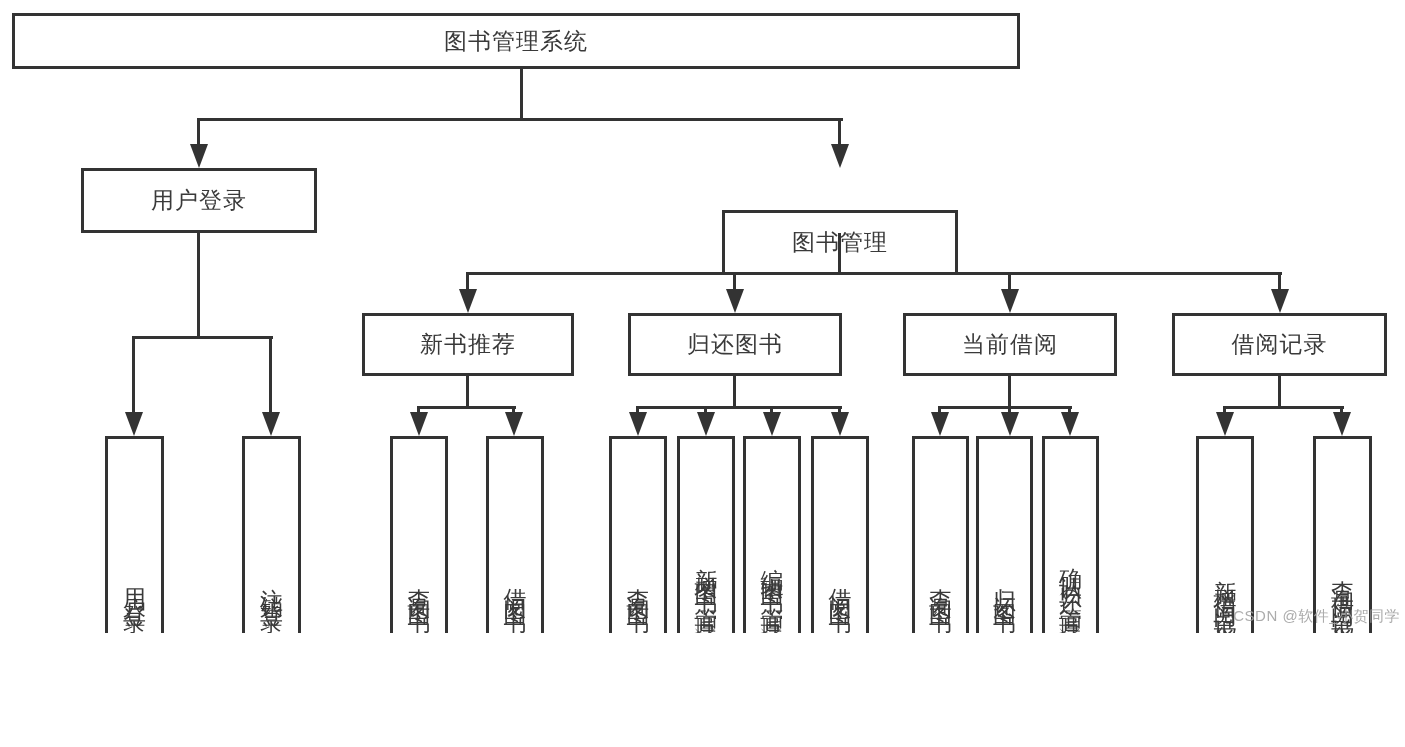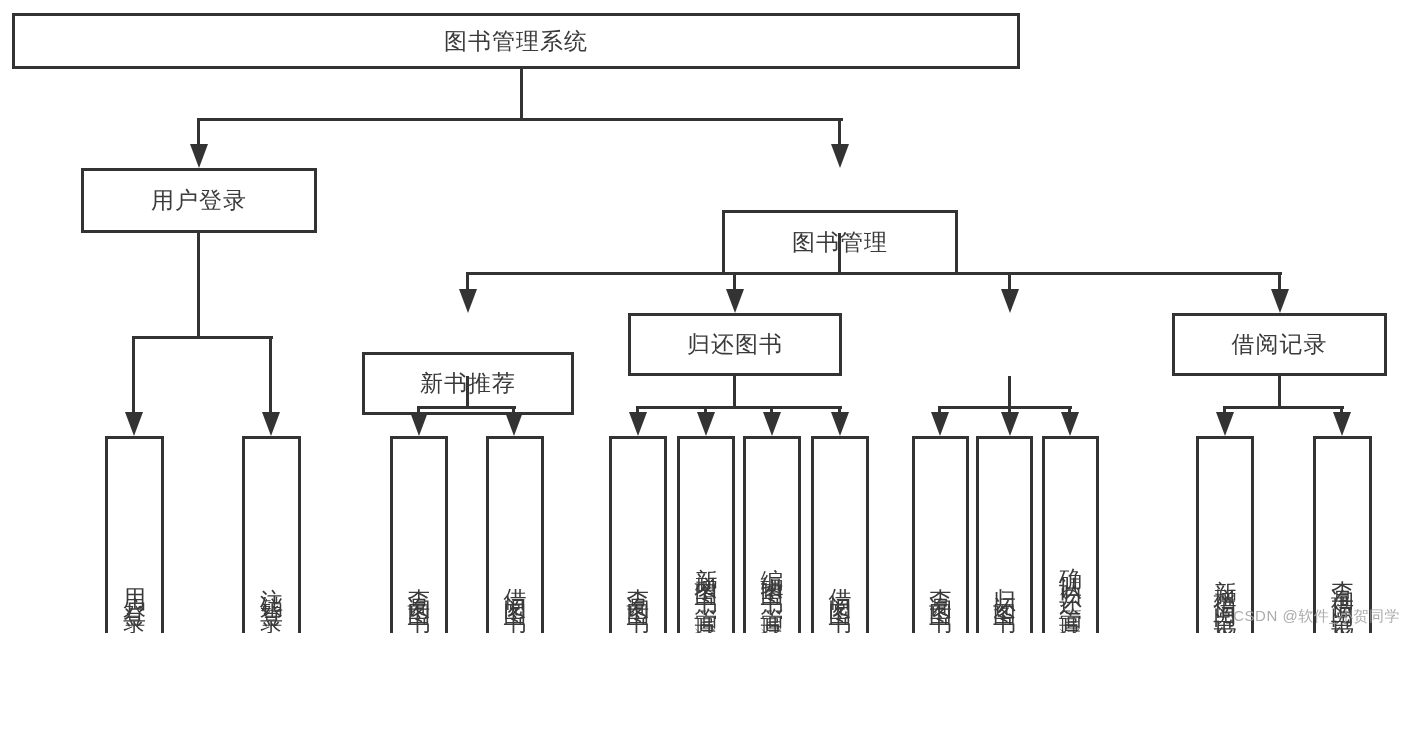--- a/index.html
+++ b/index.html
@@ -89,25 +89,28 @@
 
   <div>
     <div class="vline" style="left:838px;top:233px;width:3px;height:39px;"></div>
     <div class="hline" style="left:466px;top:272px;width:816px;height:3px;"></div>
     <div class="arrow" style="left:459px;top:272px;height:41px;"></div>
     <div class="arrow" style="left:726px;top:272px;height:41px;"></div>
     <div class="arrow" style="left:1001px;top:272px;height:41px;"></div>
     <div class="arrow" style="left:1271px;top:272px;height:41px;"></div>
   </div>
 
-  <div class="box" style="left:362px;top:313px;width:212px;height:63px;margin-top:39px;">
+  <div class="box" style="left:362px;top:313px;width:212px;height:63px;">
     <span>新书推荐</span>
   </div>
   <div class="box" style="left:628px;top:313px;width:214px;height:63px;">
     <span>归还图书</span>
+  </div>
+  <div class="box" style="left:903px;top:313px;width:214px;height:63px;">
+    <span>当前借阅</span>
   </div>
   <div class="box" style="left:1172px;top:313px;width:215px;height:63px;">
     <span>借阅记录</span>
   </div>
 
   <div>
     <div class="vline" style="left:466px;top:376px;width:3px;height:30px;"></div>
     <div class="hline" style="left:417px;top:406px;width:99px;height:3px;"></div>
     <div class="arrow" style="left:410px;top:406px;height:30px;"></div>
     <div class="arrow" style="left:505px;top:406px;height:30px;"></div>

